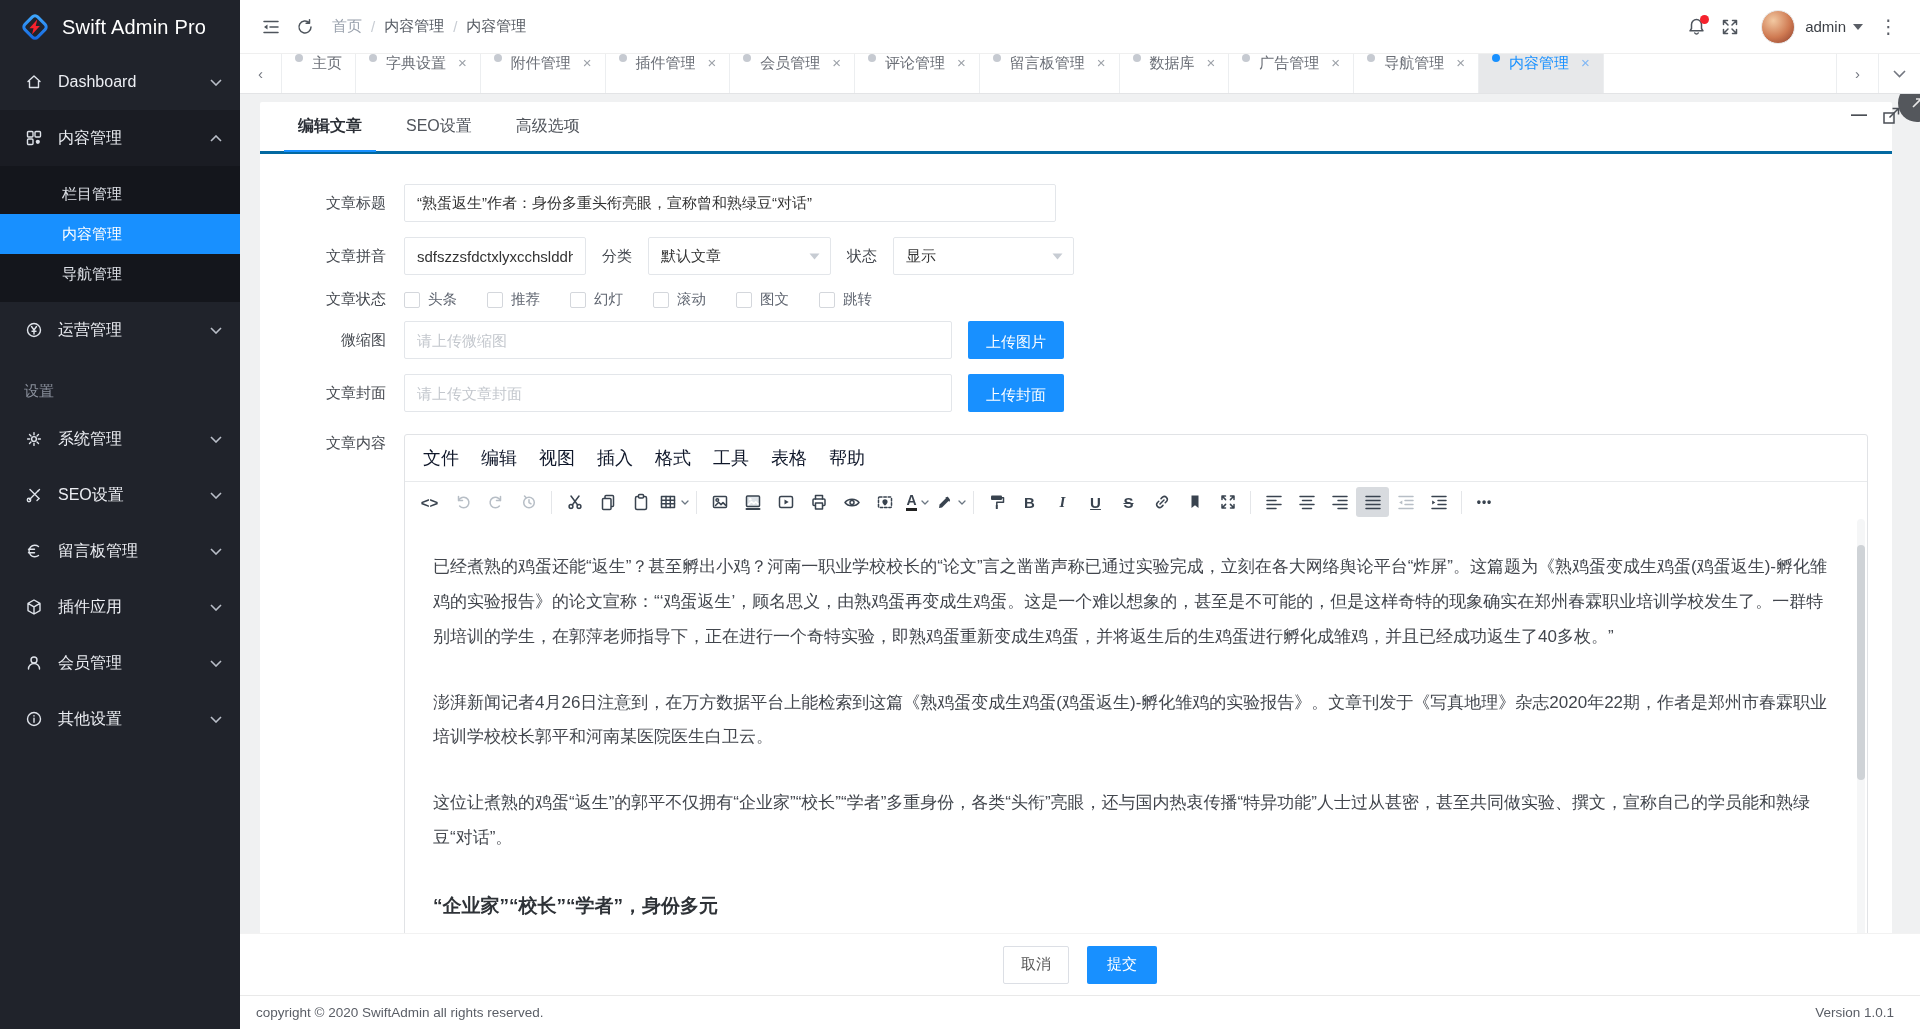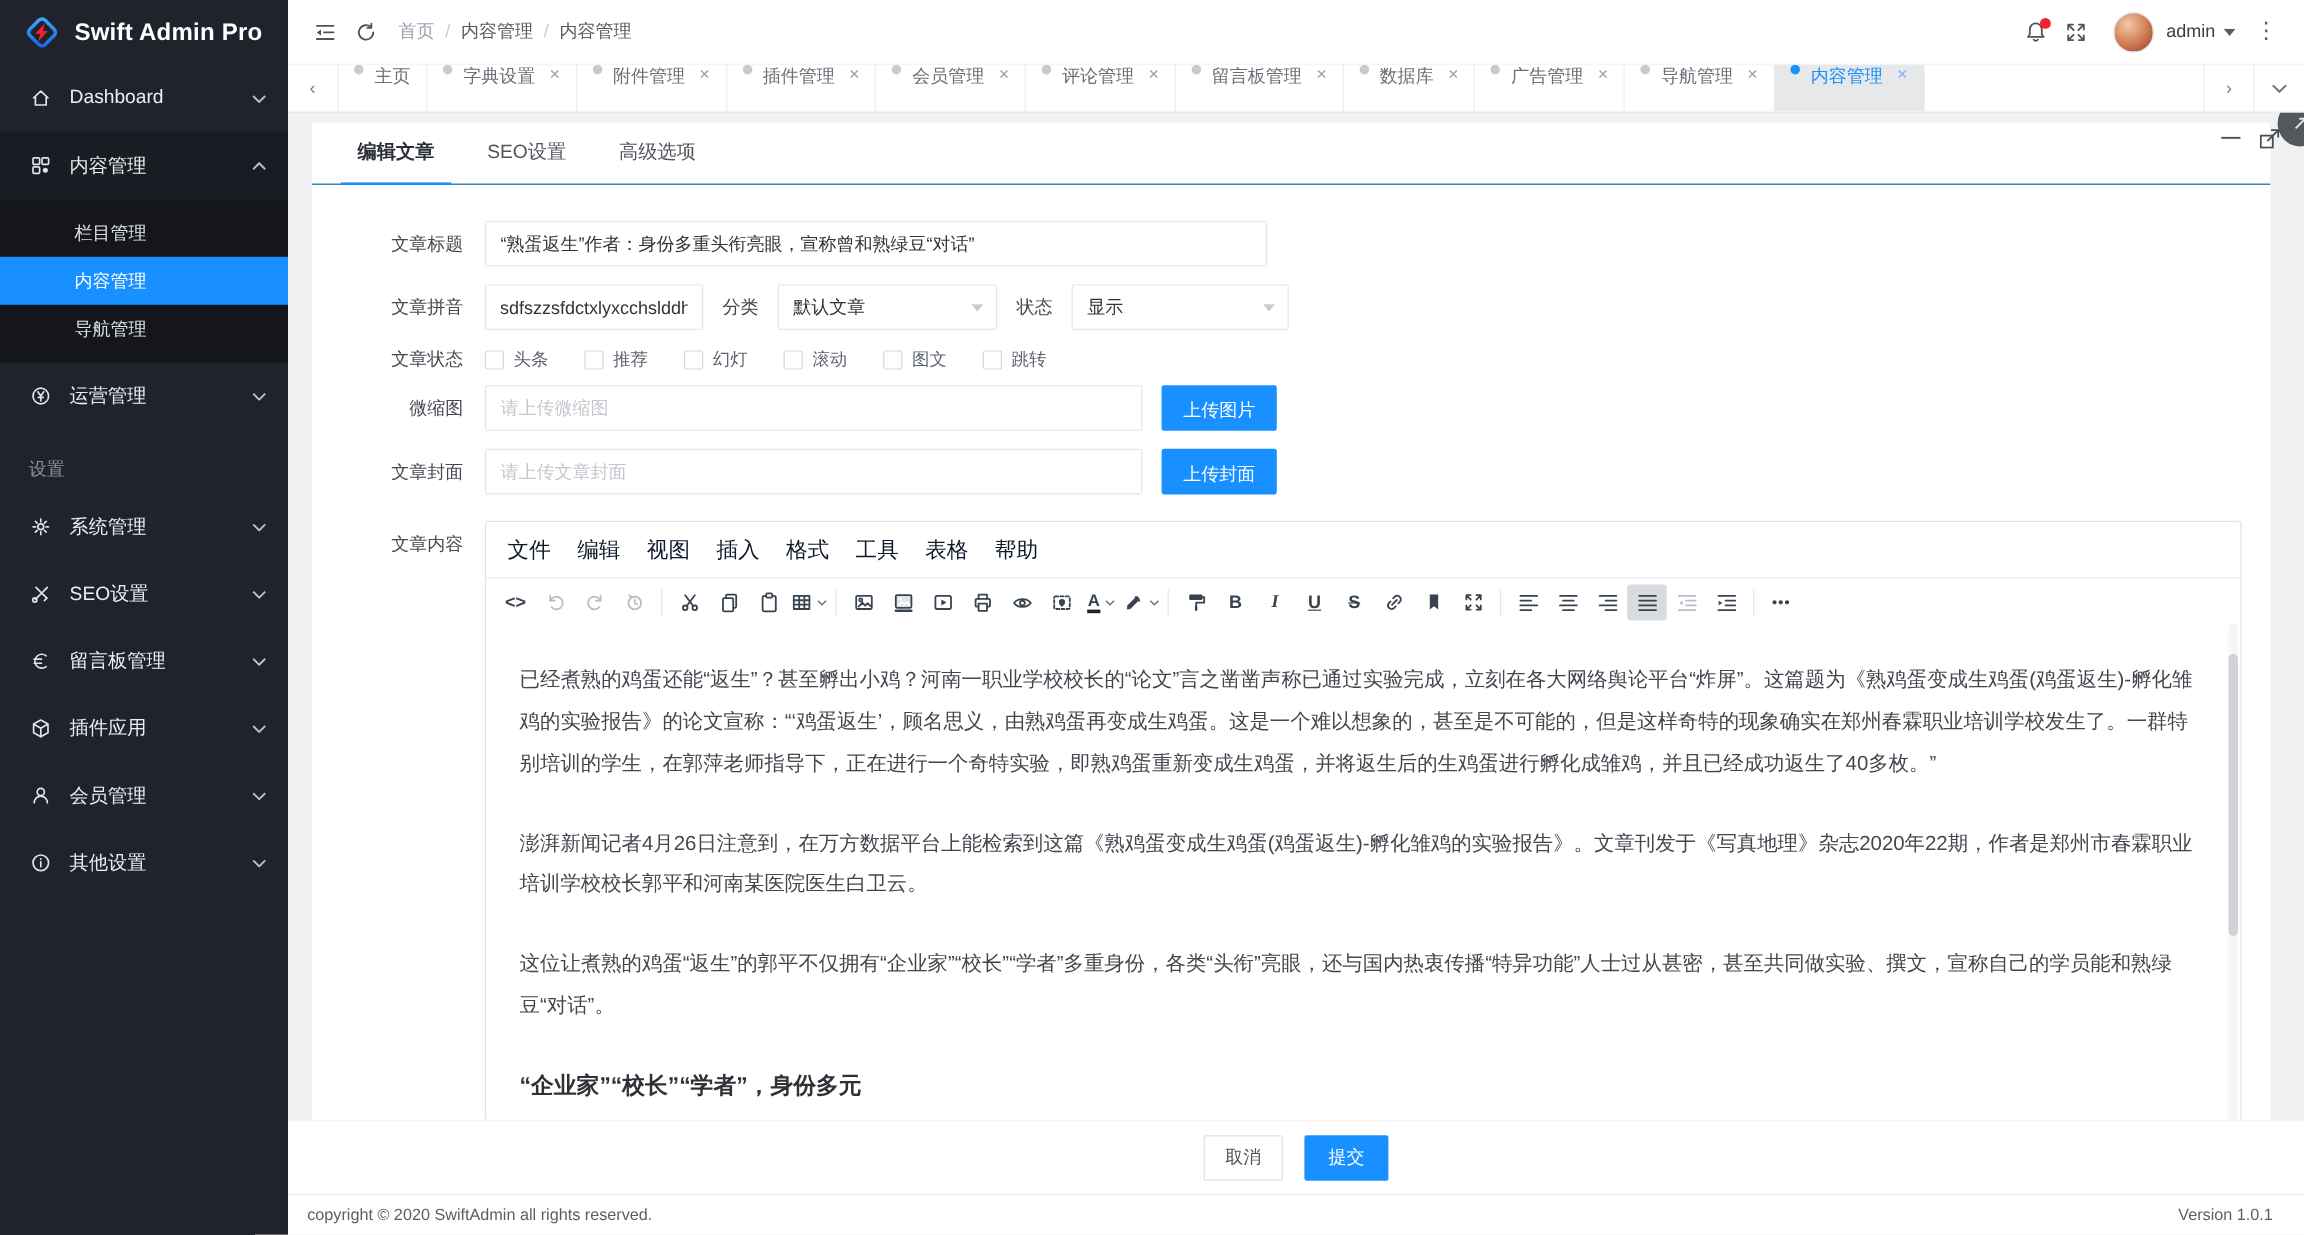--- a/index.html
+++ b/index.html
@@ -3,21 +3,21 @@
 <meta charset="utf-8">
 <style>
   *{box-sizing:border-box;margin:0;padding:0}
   html,body{width:1920px;height:1029px;overflow:hidden;font-family:"Liberation Sans","DejaVu Sans",sans-serif}
   body{display:flex;background:#f0f1f2}
   svg{display:block}
 
   
   .sidebar{width:240px;flex:none;background:#20232b;color:#e8eaf0;display:flex;flex-direction:column;overflow:hidden}
   .logo{height:54px;flex:none;display:flex;align-items:center;gap:12px;padding-left:20px}
-  .logo-title{font-size:20px;font-weight:700;color:#fff;letter-spacing:.2px}
+  .logo-title{font-size:20px;font-weight:400;color:#fff;letter-spacing:.2px}
   .nav-item{height:56px;flex:none;display:flex;align-items:center;padding:0 18px 0 24px;font-size:16px;color:#eceef3;cursor:pointer}
   .nav-item .nicon{width:20px;display:flex;justify-content:center;margin-right:14px}
   .nav-item .nlabel{flex:1}
   .nav-item.open{background:#1a1c23}
   .submenu{background:#14161c;padding:8px 0;flex:none}
   .sub{height:40px;display:flex;align-items:center;padding-left:62px;font-size:15px;color:#dde0e6;cursor:pointer}
   .sub.active{background:#1890ff;color:#fff}
   .section{flex:none;padding:24px 0 10px 24px;font-size:15px;color:#8a909c}
   .sicon{stroke:#dfe3ea;fill:none;stroke-width:1.4;stroke-linecap:round;stroke-linejoin:round}
 
@@ -50,41 +50,41 @@
   .tab.active .dot{background:#1890ff}
   .tab.active .x{color:#7fb6f5}
 
   
   .workspace{flex:1;position:relative;background:#f0f1f2;overflow:hidden}
   .panel-controls{position:absolute;top:12px;right:20px;display:flex;align-items:center;gap:16px;z-index:6;color:#4a4e55}
   .mini{font-weight:700;font-size:16px;cursor:pointer}
   .floatball{position:absolute;top:-10px;right:-16px;width:38px;height:38px;border-radius:50%;background:#54575c;z-index:7;display:flex;align-items:center;justify-content:center}
 
   .panel{position:absolute;left:20px;right:28px;top:8px;bottom:0;background:#fff;border-radius:2px;overflow:hidden;z-index:1}
-  .ftabs{height:52px;border-bottom:1px solid #0369a1;display:flex;align-items:stretch;padding-left:38px;gap:44px}
+  .ftabs{height:52px;border-bottom:3px solid #0369a1;display:flex;align-items:stretch;padding-left:38px;gap:44px}
   .ftab{display:flex;align-items:center;font-size:16px;color:#51555c;position:relative;cursor:pointer}
   .ftab.active{color:#2b2f36;font-weight:700}
   .ftab.active:after{content:"";position:absolute;left:-14px;right:-14px;bottom:-1px;height:2px;background:#1890ff}
 
   .form{padding:30px 0 0 14px}
   .row{display:flex;align-items:center;margin-bottom:15px}
   .lbl{width:112px;flex:none;text-align:right;margin-right:18px;font-size:15px;color:#44484f}
   .ipt{height:38px;border:1px solid #e3e6ea;border-radius:2px;padding:0 12px;font-size:15px;color:#333;background:#fff;outline:none;font-family:inherit}
   .ipt::placeholder{color:#c3c7cd}
   .inlbl{font-size:15px;color:#44484f;margin:0 16px}
   .selectbox{height:38px;border:1px solid #e3e6ea;border-radius:2px;display:flex;align-items:center;justify-content:space-between;padding:0 10px 0 12px;font-size:15px;color:#333;background:#fff;cursor:pointer}
   .btn-blue{height:38px;padding:12px 18px;margin-left:16px;background:#1890ff;color:#fff;border:none;border-radius:2px;font-size:15px;cursor:pointer;font-family:inherit}
   .ckrow{margin:4px 0 12px}
   .ck{display:flex;align-items:center;margin-right:30px;cursor:pointer}
   .cbx{width:16px;height:16px;border:1px solid #d4d7dc;border-radius:2px;background:#fff;flex:none}
   .cklabel{font-size:14.5px;color:#5f6570;margin-left:8px}
 
   
   .edrow{align-items:flex-start}
-  .edrow .lbl{margin-top:10px}
+  .edrow .lbl{}
   .editor{width:1464px;border:1px solid #e1e3e6;border-radius:3px;background:#fff;position:relative}
   .menubar{display:flex;padding:6px 8px;gap:2px}
   .mi{padding:5px 10px;font-size:18px;color:#0f172a;border-radius:3px;cursor:pointer}
   .toolbar{display:flex;align-items:center;border-top:1px solid #e8eaec;padding:5px 8px}
   .tb{min-width:33px;height:30px;display:flex;align-items:center;justify-content:center;border-radius:3px;color:#39434f;cursor:pointer}
   .tb svg{stroke:#39434f;fill:none;stroke-width:1.5;stroke-linecap:round;stroke-linejoin:round}
   .tb.dim{color:#b7bec6}.tb.dim svg{stroke:#b7bec6}
   .tb.on{background:#d8dbdf}
   .sep{width:1px;height:23px;background:#e4e6e9;margin:0 6px;flex:none}
   .glyph{font-size:15px;font-weight:700}

